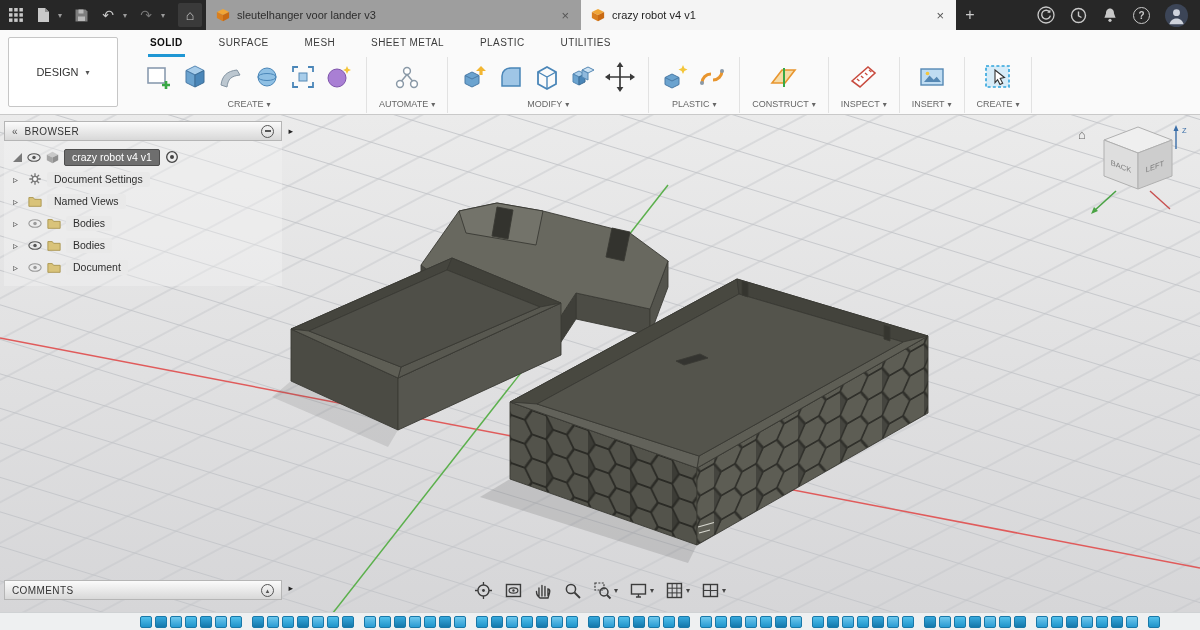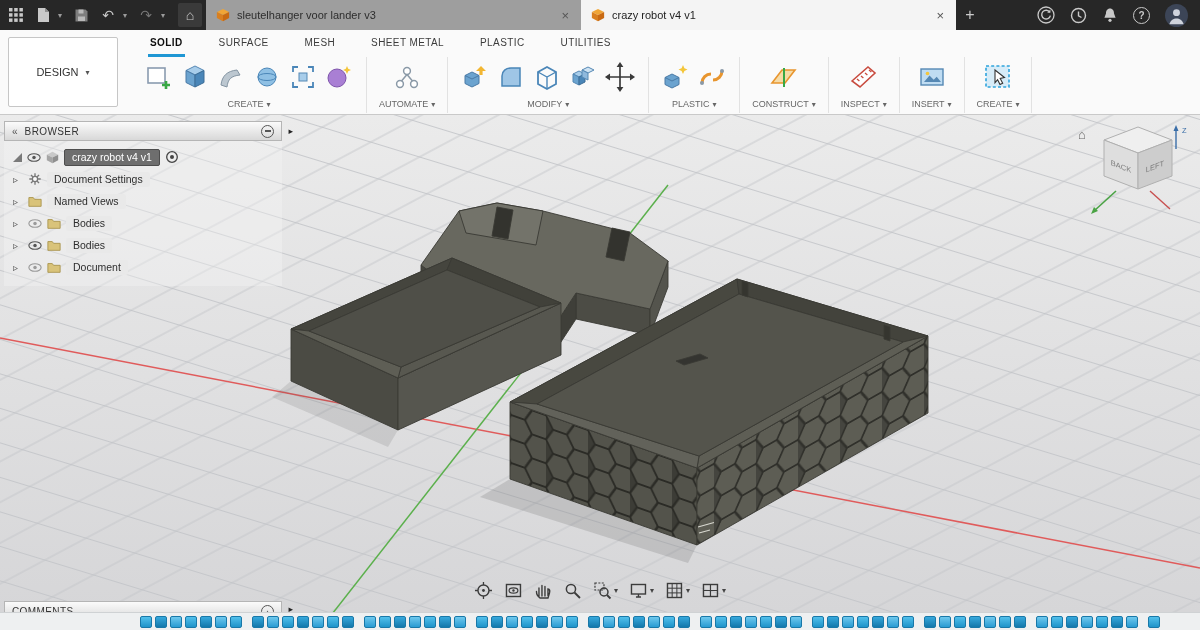--- a/index.html
+++ b/index.html
@@ -561,21 +561,21 @@
         <span class="icn">
           <svg width="14" height="11" viewBox="0 0 16 12">
               <path d="M1 1.5h5l1.5 2H15v8H1Z" fill="#d9c37a" stroke="#a8924c" stroke-width="1"></path>
             </svg>
         </span>
         <span class="chip">Document</span>
       </div>
     </div>
   </div>
 
-  <div class="panel" style="top:486px;">
+  <div class="panel" style="top:465px;">
     <div class="p-head">
       <span class="p-title">COMMENTS</span>
       <span class="circle-btn">
           <span class="tri">▴</span>
         </span>
     </div>
     <span class="expand-handle" style="top:3px;">▸</span>
   </div>
 
   <div class="navbar">

